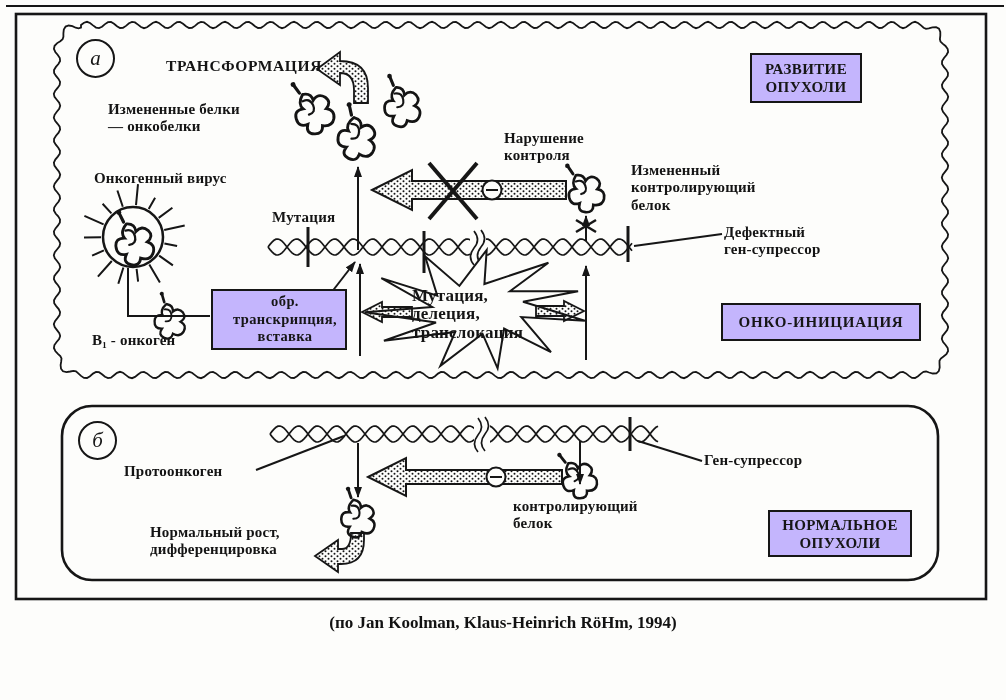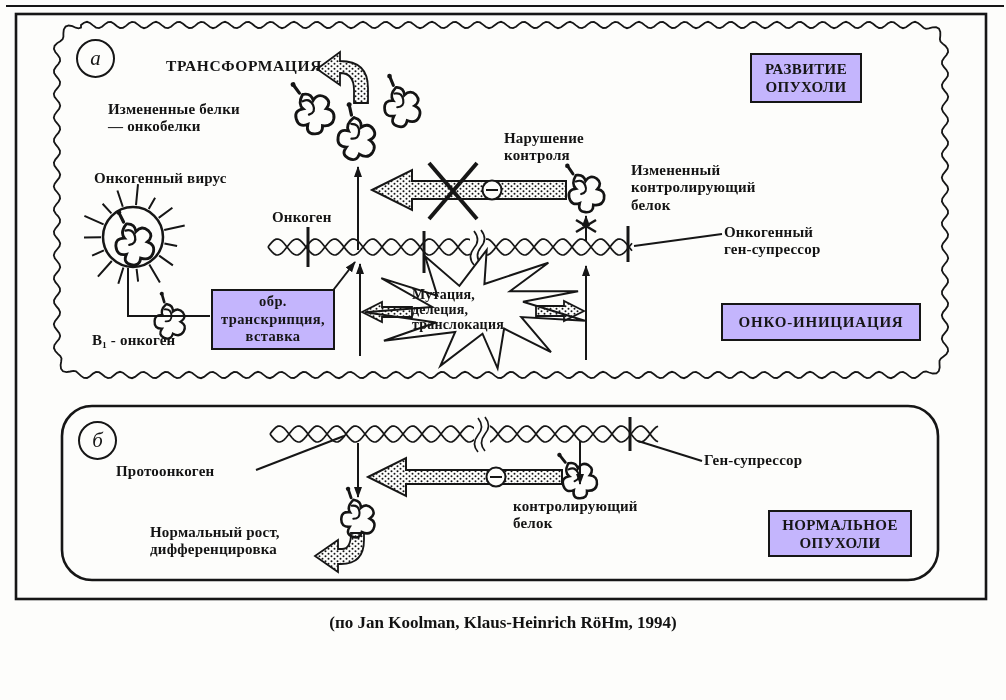--- a/index.html
+++ b/index.html
@@ -129,43 +129,43 @@
     <use href="#protein" xlink:href="#protein" transform="translate(358,516) scale(0.85) rotate(8)"></use>
   </svg>
 
   <div class="marker-circle" style="left:76px;top:39px;">
     <span>а</span>
   </div>
   <div class="lbl big" style="left:158px;top:57px;margin-left:8px;">ТРАНСФОРМАЦИЯ</div>
   <div class="lbl ctr" style="left:108px;top:101px;width:168px;">Измененные белки
 — онкобелки</div>
   <div class="lbl" style="left:94px;top:170px;">Онкогенный вирус</div>
-  <div class="lbl" style="left:272px;top:209px;">Онкоген</div>
+  <div class="lbl" style="left:272px;top:209px;">Мутация</div>
   <div class="lbl ctr" style="left:504px;top:108px;width:112px;margin-top:22px;">Нарушение
 контроля</div>
   <div class="lbl" style="left:631px;top:162px;width:160px;">Измененный
 контролирующий
 белок</div>
   <div class="box" style="left:750px;top:53px;width:108px;height:46px;">РАЗВИТИЕ
 ОПУХОЛИ</div>
-  <div class="lbl" style="left:724px;top:224px;width:140px;">Онкогенный
+  <div class="lbl" style="left:724px;top:224px;width:140px;">Дефектный
 ген-супрессор</div>
-  <div class="box" style="left:211px;top:289px;width:120px;height:57px;font-size:14.5px;">обр.
+  <div class="box" style="left:211px;top:289px;width:120px;height:57px;font-size:14.5px;padding-left:12px;">обр.
 транскрипция,
 вставка</div>
   <div class="lbl" style="left:92px;top:332px;">В₁ - онкоген</div>
-  <div class="lbl ctr" style="left:412px;top:287px;width:135px;font-size:14px;line-height:1.08;">Мутация,
+  <div class="lbl ctr" style="left:412px;top:287px;width:135px;font-size:17px;line-height:1.08;">Мутация,
 делеция,
 транслокация</div>
   <div class="box" style="left:721px;top:303px;width:196px;height:34px;letter-spacing:.8px;">ОНКО-ИНИЦИАЦИЯ</div>
 
   <div class="marker-circle" style="left:78px;top:421px;">
     <span>б</span>
   </div>
-  <div class="lbl" style="left:116px;top:463px;">Протоонкоген</div>
+  <div class="lbl" style="left:124px;top:463px;">Протоонкоген</div>
   <div class="lbl" style="left:704px;top:452px;">Ген-супрессор</div>
   <div class="lbl ctr" style="left:513px;top:498px;width:145px;">контролирующий
 белок</div>
   <div class="lbl ctr" style="left:150px;top:524px;width:165px;font-family:Liberation Serif, serif;">Нормальный рост,
 дифференцировка</div>
   <div class="box" style="left:768px;top:510px;width:140px;height:43px;">НОРМАЛЬНОЕ
 ОПУХОЛИ</div>
 
   <div class="caption">
     <div class="cap-line">(по Jan Koolman, Klaus-Heinrich RöHm, 1994)</div>

